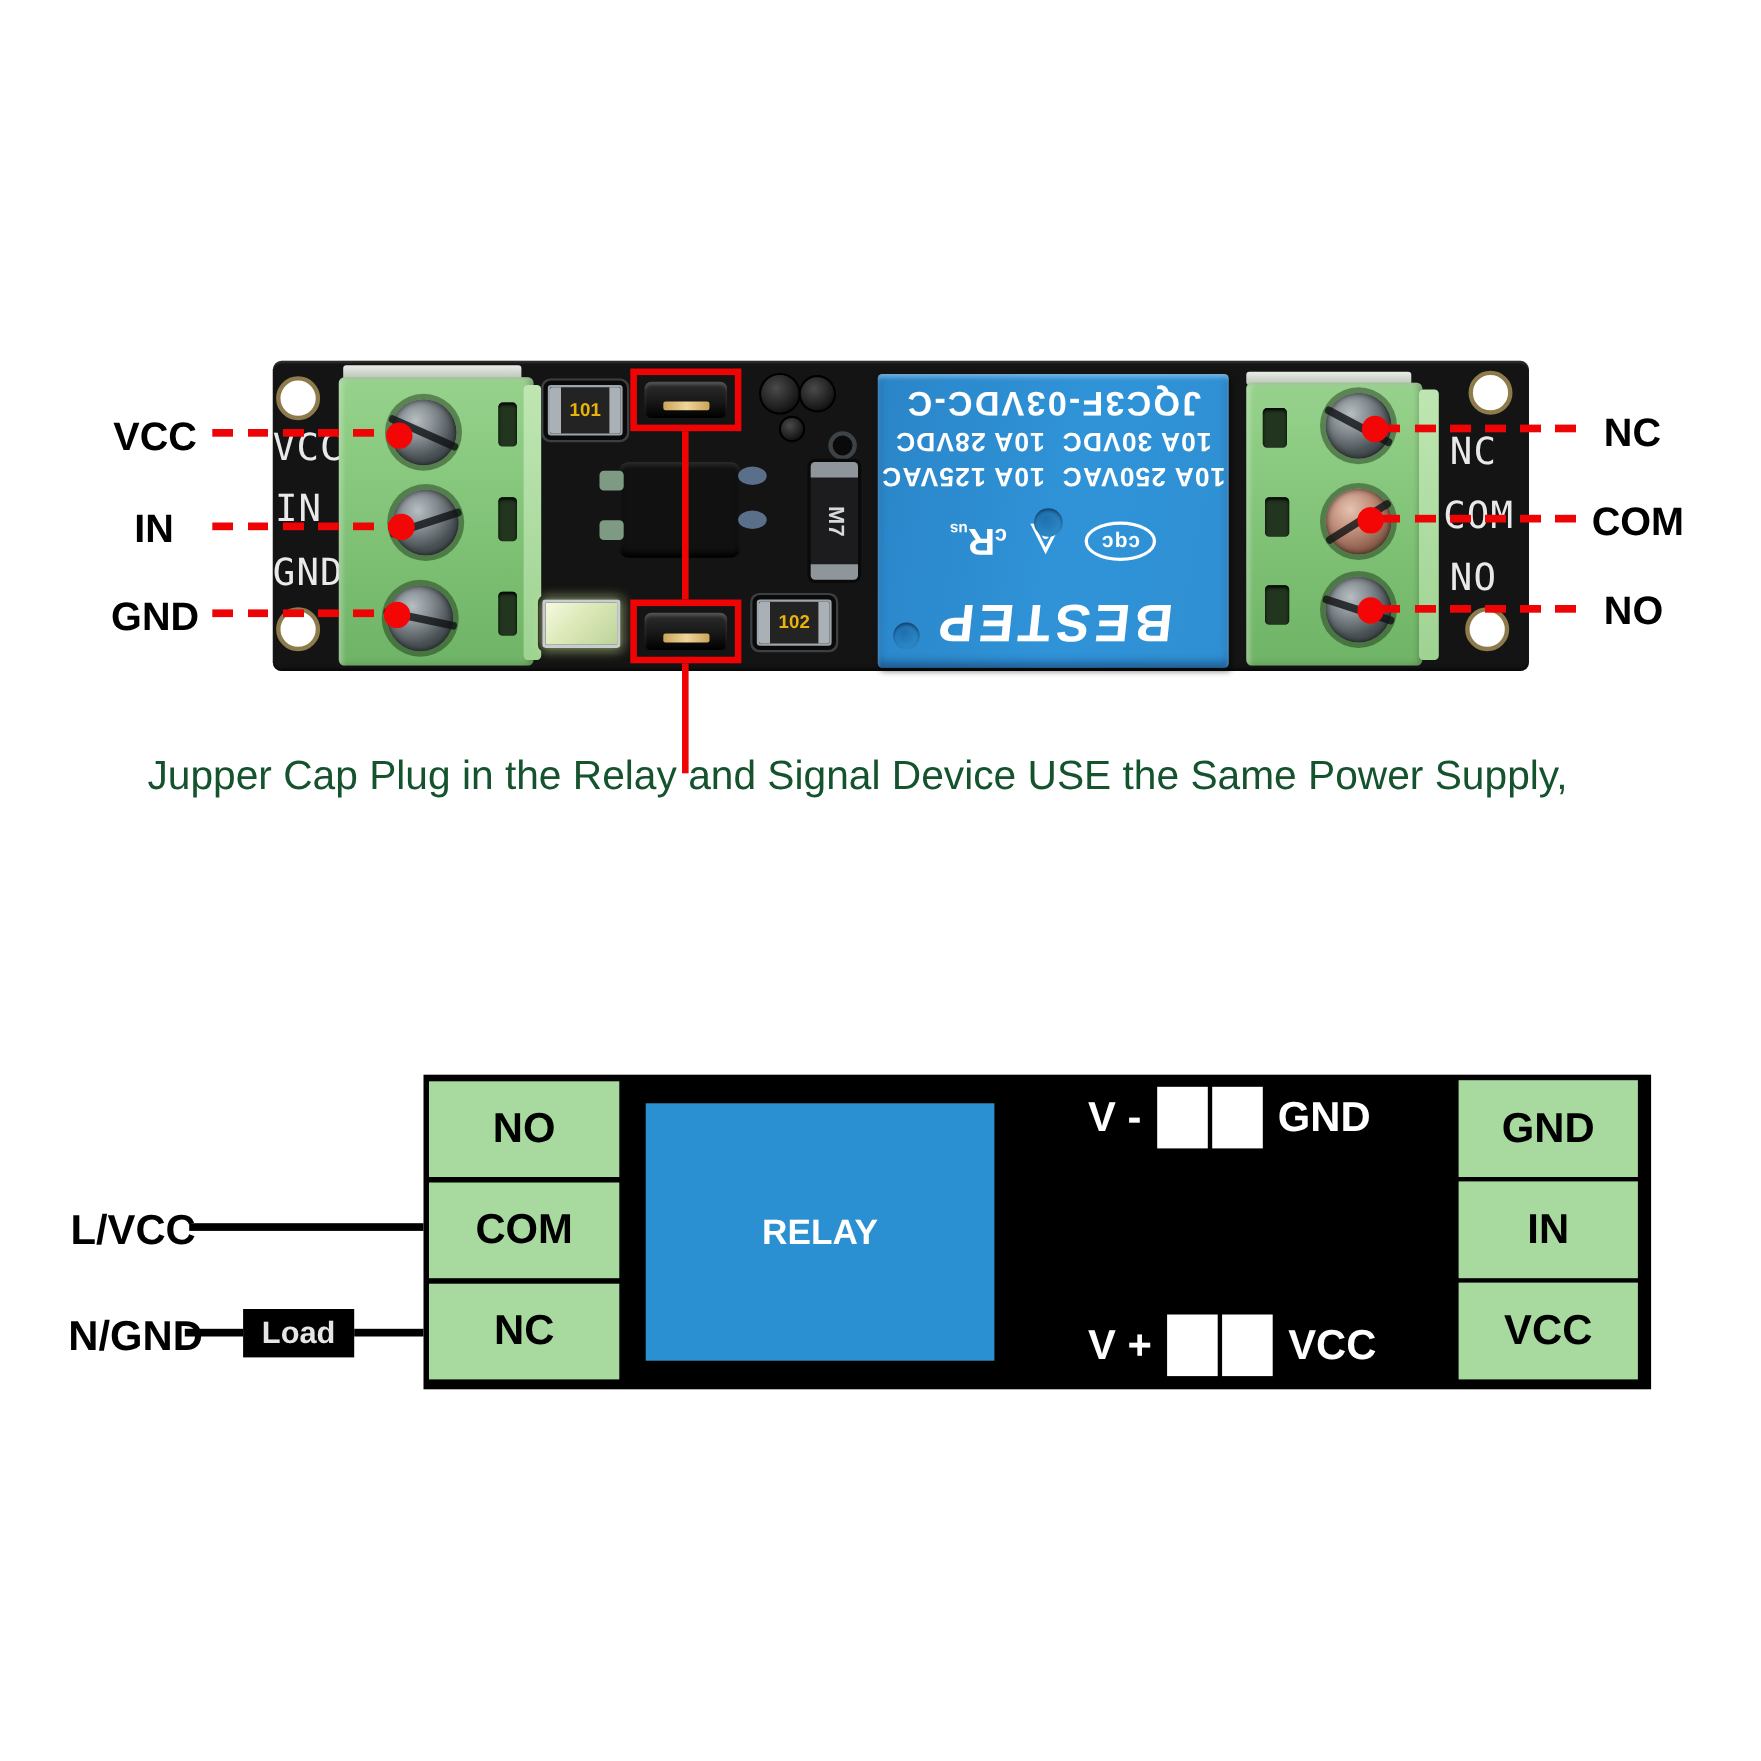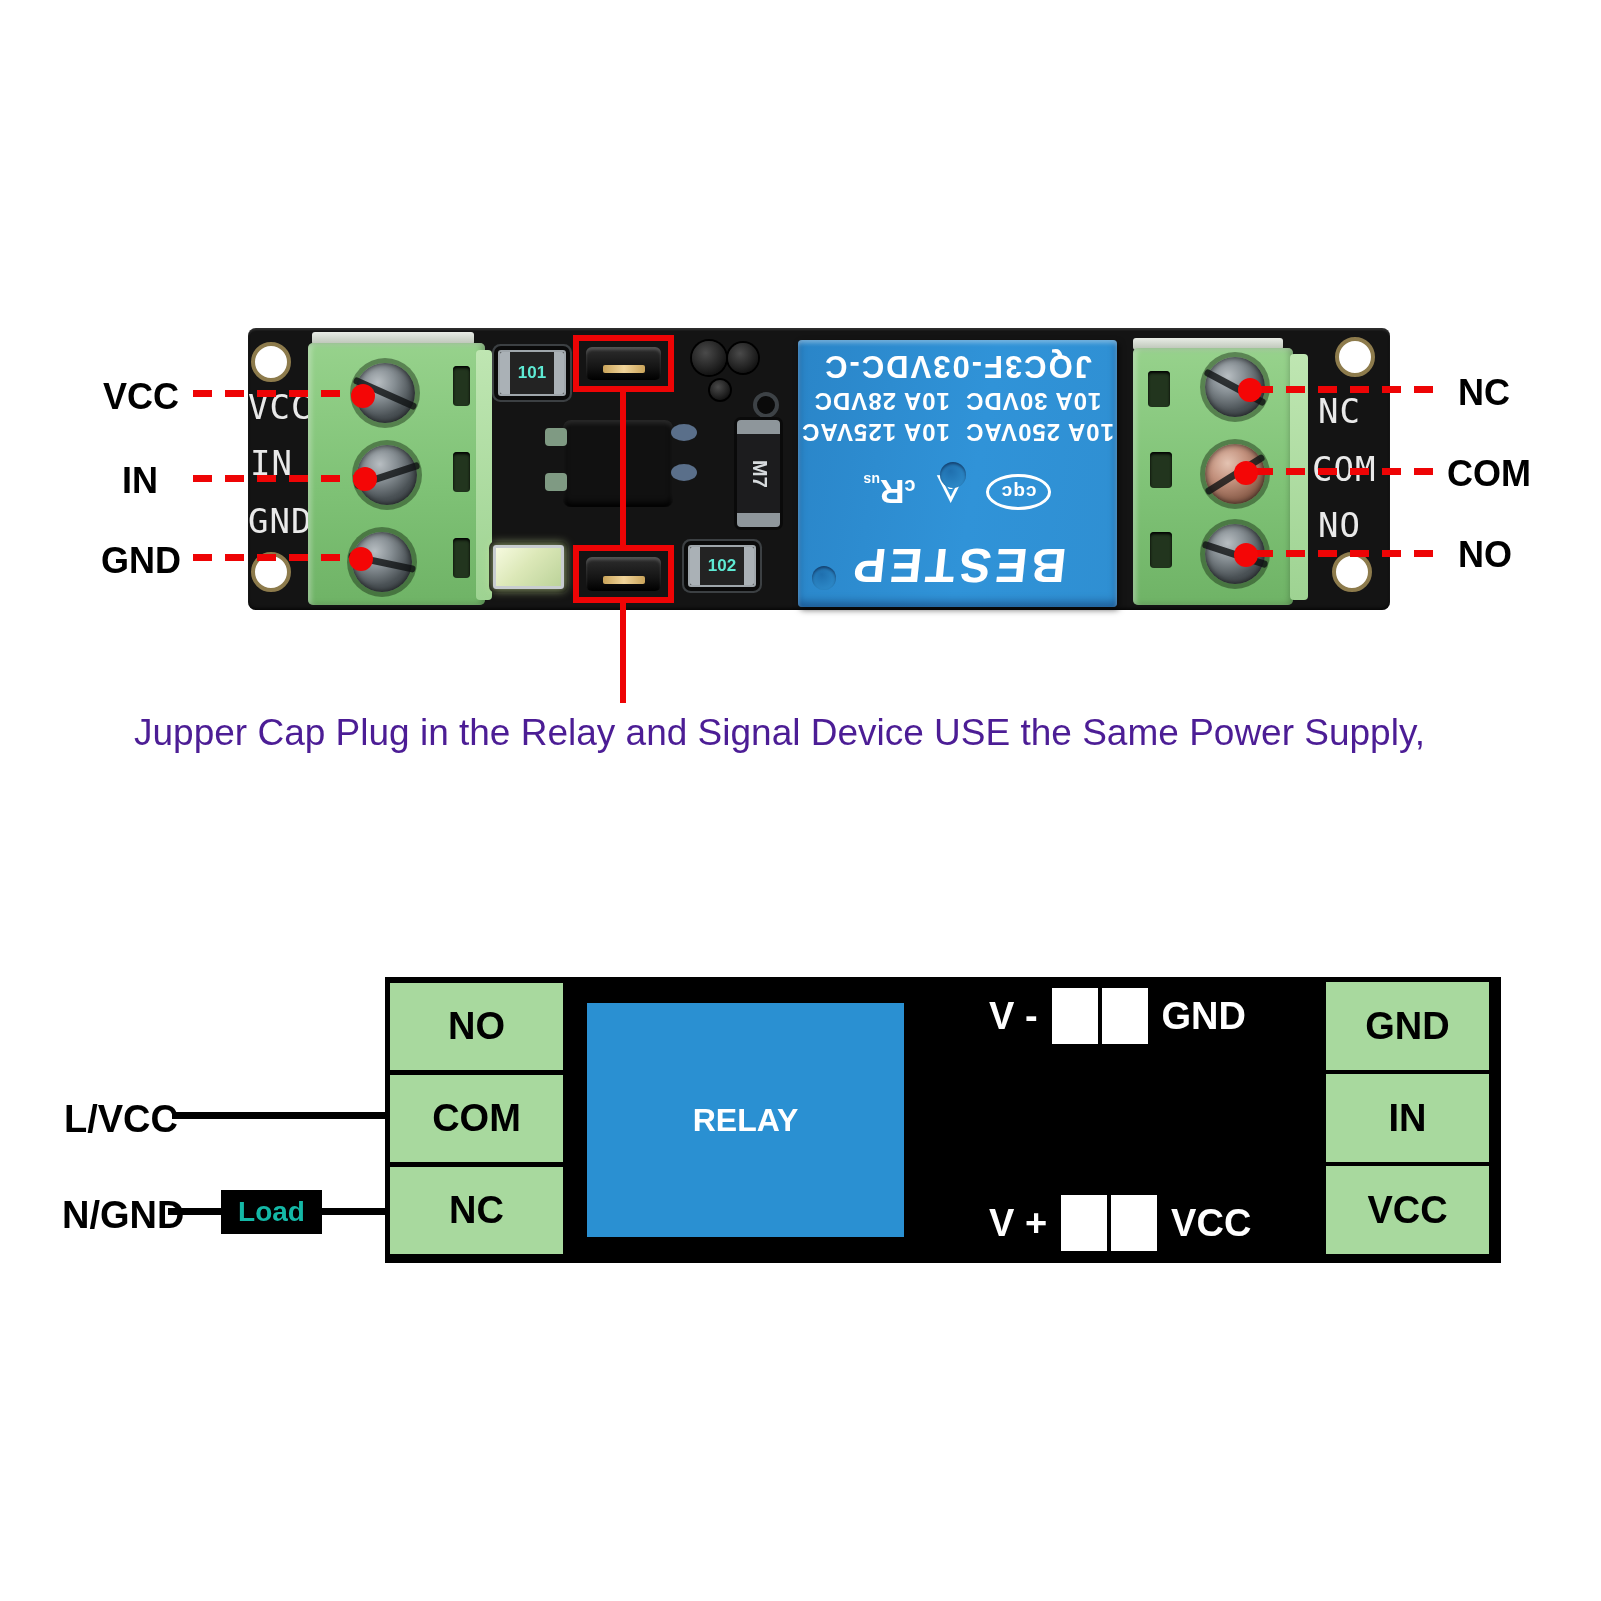--- a/index.html
+++ b/index.html
@@ -21,21 +21,21 @@
   .tslot{position:absolute;background:#22351e;border-radius:4px;box-shadow:inset 0 2px 3px #000;}
   .screw{position:absolute;width:60px;height:60px;border-radius:50%;
          background:radial-gradient(circle at 38% 32%, #b8bec2 0%, #878f94 30%, #4c5357 62%, #2c3135 100%);
          box-shadow:0 0 0 5px rgba(20,40,16,.45), inset 0 0 6px rgba(0,0,0,.7);}
   .screw .slot-line{position:absolute;left:-4px;top:27px;width:68px;height:7px;background:rgba(15,17,19,.8);
          border-radius:3px;transform:rotate(24deg);}
   .screw.copper{background:radial-gradient(circle at 38% 32%, #e4c3b2 0%, #c2907c 35%, #8c5f4c 68%, #5c3d30 100%);}
 
   
   .smd{position:absolute;background:#232323;border:2px solid #9fa6ab;border-radius:3px;
-       color:#5eead4;font-size:17px;font-weight:bold;display:flex;align-items:center;justify-content:center;
+       color:#eab308;font-size:17px;font-weight:bold;display:flex;align-items:center;justify-content:center;
        box-shadow:0 0 0 4px #0a0a0a, 0 0 0 6px #3c4043;}
   .smd i{position:absolute;top:0;bottom:0;width:10px;background:#aab1b6;}
   .smd i.l{left:0;border-radius:2px 0 0 2px;} .smd i.r{right:0;border-radius:0 2px 2px 0;}
   .smd span{position:relative;z-index:1;font-style:normal;}
   .led{position:absolute;background:linear-gradient(135deg,#f6fadf 0%,#dce8b8 45%,#bcd39a 100%);
        border:3px solid #c8cdd0;border-radius:3px;box-shadow:0 0 10px 2px rgba(214,238,160,.6), 0 0 0 4px #0a0a0a;}
   .opto{position:absolute;background:#111;border-radius:8px;box-shadow:inset 0 3px 5px rgba(255,255,255,.12), inset 0 -4px 6px #000;}
   .pin{position:absolute;border-radius:4px;}
   .m7{position:absolute;background:#1c1c1e;border-radius:4px;box-shadow:0 0 0 3px #0a0a0a;}
   .m7 b{position:absolute;left:50%;top:50%;transform:translate(-50%,-50%) rotate(90deg);
@@ -71,36 +71,36 @@
   .relay-lines .rl-md{font-size:31px;letter-spacing:2px;}
   .bluedot{position:absolute;border-radius:50%;background:radial-gradient(circle at 40% 35%, #1f6fae, #2c87c6 70%);
            box-shadow:inset 0 2px 3px rgba(0,0,30,.5);}
 
   
   .biglabel{position:absolute;color:#000;font-weight:bold;font-size:36px;line-height:1;}
   .rdash{position:absolute;height:7px;background:repeating-linear-gradient(90deg,#ee0405 0 19px,rgba(0,0,0,0) 19px 32px);}
   .rdot{position:absolute;width:24px;height:24px;border-radius:50%;background:#f40606;}
 
   
-  .note{position:absolute;left:0;top:708px;width:1559px;text-align:center;color:#4c1d95;
+  .note{position:absolute;left:0;top:680px;width:1559px;text-align:center;color:#14532d;
         font-size:37px;line-height:50px;}
 
   
   .dblack{position:absolute;left:385px;top:977px;width:1116px;height:286px;background:#000;}
   .dcell{position:absolute;background:#a8d99e;display:flex;align-items:center;justify-content:center;
          color:#000;font-weight:bold;font-size:38px;}
   .dmodule{position:absolute;left:202px;top:26px;width:317px;height:234px;background:#2a90d2;
          display:flex;flex-direction:column;align-items:center;justify-content:center;
          color:#fff;font-weight:bold;font-size:32px;line-height:56px;}
   .vrow{position:absolute;display:flex;align-items:center;color:#fff;font-weight:bold;font-size:38px;gap:14px;}
   .vsq{width:46px;height:56px;background:#fff;}
   .vsqwrap{display:flex;gap:4px;}
   .dline{position:absolute;height:7px;background:#000;}
   .dlabel{position:absolute;color:#000;font-weight:bold;font-size:38px;line-height:1;}
-  .loadbox{position:absolute;left:221px;top:1190px;width:101px;height:44px;background:#000;color:#14b8a6;
+  .loadbox{position:absolute;left:221px;top:1190px;width:101px;height:44px;background:#000;color:#e5e5e5;
          display:flex;align-items:center;justify-content:center;font-weight:bold;font-size:28px;}
 </style>
 </head>
 <body>
 
 <div class="stage">
 
   <div class="pcb">
 
     <div class="hole" style="left:3px;top:14px;"></div>

